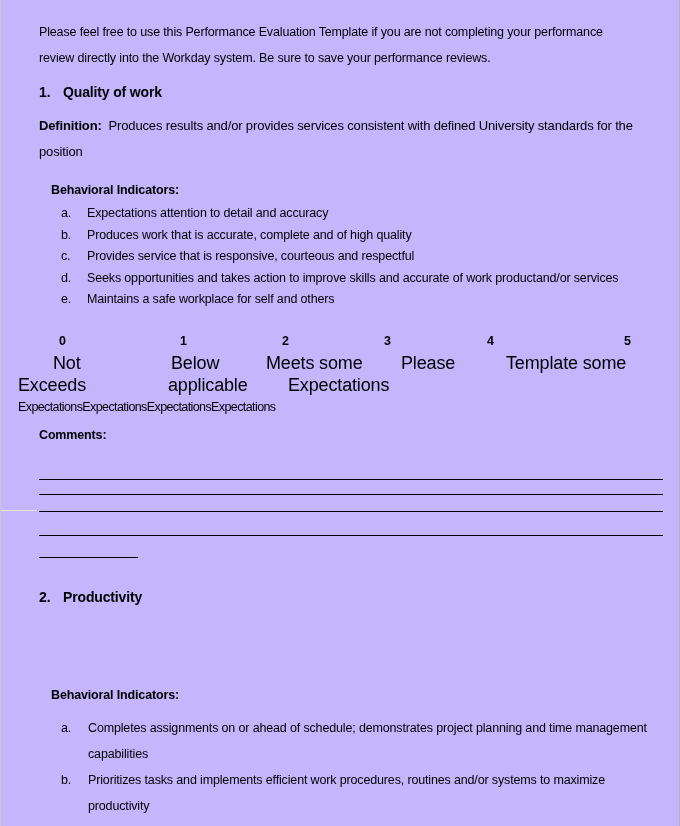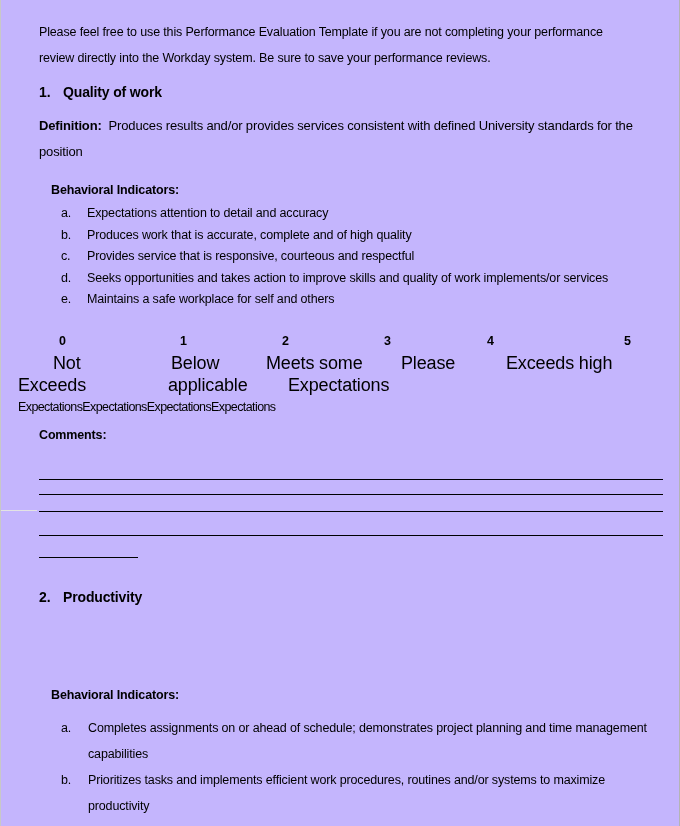--- a/index.html
+++ b/index.html
@@ -183,41 +183,41 @@
     <div class="ind-item">
       <span class="marker">b.</span>
       <span>Produces work that is accurate, complete and of high quality</span>
     </div>
     <div class="ind-item">
       <span class="marker">c.</span>
       <span>Provides service that is responsive, courteous and respectful</span>
     </div>
     <div class="ind-item">
       <span class="marker">d.</span>
-      <span>Seeks opportunities and takes action to improve skills and quality of work implements/or services</span>
+      <span>Seeks opportunities and takes action to improve skills and accurate of work productand/or services</span>
     </div>
     <div class="ind-item">
       <span class="marker">e.</span>
       <span>Maintains a safe workplace for self and others</span>
     </div>
   </div>
 
   <div class="scale">
     <span class="tick" style="left:58px;  top:3px;">0</span>
     <span class="tick" style="left:179px; top:3px;">1</span>
     <span class="tick" style="left:281px; top:3px;">2</span>
     <span class="tick" style="left:383px; top:3px;">3</span>
     <span class="tick" style="left:486px; top:3px;">4</span>
     <span class="tick" style="left:623px; top:3px;">5</span>
 
     <span class="lbl" style="left:52px;  top:25px;">Not</span>
     <span class="lbl" style="left:170px; top:25px;">Below</span>
     <span class="lbl" style="left:265px; top:25px;">Meets some</span>
     <span class="lbl" style="left:400px; top:25px;">Please</span>
-    <span class="lbl" style="left:505px; top:25px;">Exceeds high</span>
+    <span class="lbl" style="left:505px; top:25px;">Template some</span>
 
     <span class="lbl" style="left:17px;  top:47px;">Exceeds</span>
     <span class="lbl" style="left:167px; top:47px;">applicable</span>
     <span class="lbl" style="left:287px; top:47px;">Expectations</span>
 
     <span class="runon" style="left:17px; top:69px;">ExpectationsExpectationsExpectationsExpectations</span>
   </div>
 
   <div class="comments-heading">Comments:</div>
 

